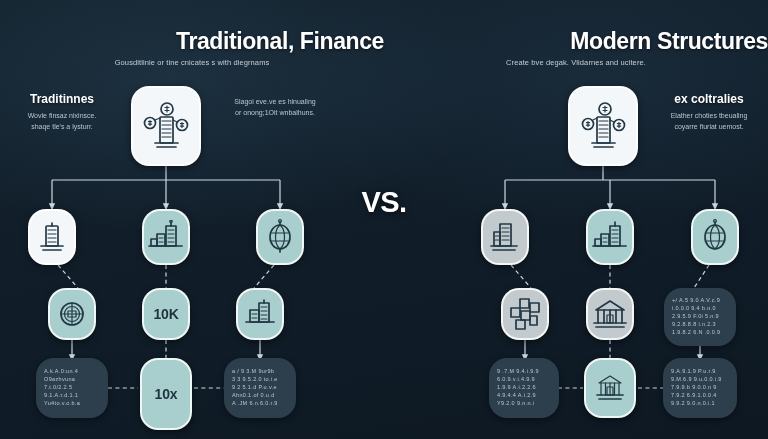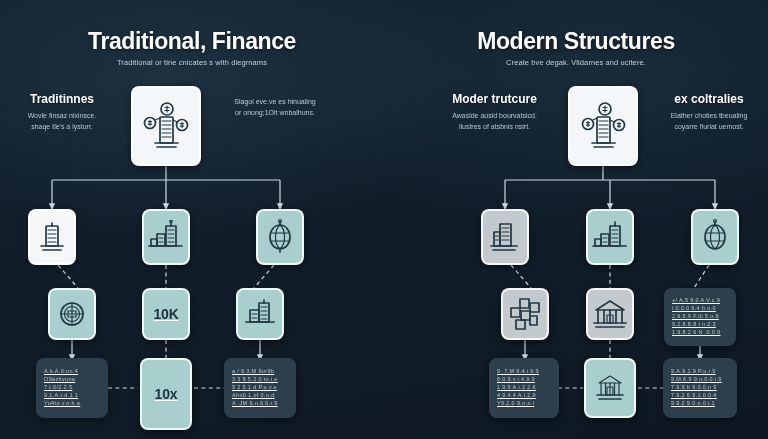--- a/index.html
+++ b/index.html
@@ -26,21 +26,21 @@
   }
 
   
   .abs { position: absolute; }
 
   
   .hero-title {
     font-size: 23px;
     font-weight: bold;
     letter-spacing: -0.4px;
-    text-align: center;
+    text-align: right;
     color: #ffffff;
     text-shadow: 0 1px 3px rgba(0,0,0,0.55);
     white-space: nowrap;
   }
   .hero-sub {
     font-size: 7.5px;
     font-weight: normal;
     text-align: center;
     color: #c2ced8;
     letter-spacing: 0.1px;
@@ -68,27 +68,26 @@
     font-size: 29px;
     font-weight: bold;
     color: #ffffff;
     letter-spacing: -0.5px;
     text-shadow: 0 2px 6px rgba(0,0,0,0.6);
   }
 
   
   .card {
     box-sizing: border-box;
-    border-radius: 8px;
+    border-radius: 18px;
     display: flex;
     align-items: center;
     justify-content: center;
     border: 2px solid rgba(255,255,255,0.82);
     box-shadow: 0 2px 7px rgba(0,0,0,0.45);
-    text-decoration: underline;
   }
   .card.white { background: #f4f7f9; }
   .card.teal  { background: #a8cfcd; }
   .card.grey  { background: #c3cacd; }
   .card.dark  {
     background: #2d3f4d;
     border: none;
     box-shadow: 0 2px 6px rgba(0,0,0,0.4);
     align-items: center;
     justify-content: center;
@@ -191,21 +190,21 @@
 
     <path class="ln-solid" d="M525,340 L525,358" marker-end="url(#arw)"></path>
     <path class="ln-dash" d="M610,340 L610,358"></path>
     <path class="ln-solid" d="M700,340 L700,358" marker-end="url(#arw)"></path>
 
     <path class="ln-dash" d="M558,388 L583,388"></path>
     <path class="ln-dash" d="M638,388 L663,388"></path>
   </svg>
 
   <div class="abs hero-title" style="left:0;top:28px;width:384px;">Traditional, Finance</div>
-  <div class="abs hero-sub" style="left:0;top:58px;width:384px;">Traditional or tine cnicates s with diegrnams</div>
+  <div class="abs hero-sub" style="left:0;top:58px;width:384px;">Gousditlinie or tine cnicates s with diegrnams</div>
 
   <div class="abs" style="left:6px;top:92px;width:112px;">
     <div class="node-title">Traditinnes</div>
     <div class="node-desc" style="margin-top:5px;">Wovle finsaz nixinsce.</div>
     <div class="node-desc">shaqe tle's a lysturr.</div>
   </div>
 
   <div class="abs card white" style="left:131px;top:86px;width:70px;height:80px;">
     <svg width="50" height="52" viewBox="0 0 50 52">
       <rect class="icon-stroke" x="19" y="17" width="13" height="26" rx="1"></rect>
@@ -297,29 +296,25 @@
   <div class="abs card dark" style="left:224px;top:358px;width:72px;height:60px;">
     <div class="textblock">
       <div class="line">a / 9 3.M  9ur9b</div>
       <div class="line">3 3 9.5.2.0 to.i.e</div>
       <div class="line">9 2 5.1.d  P.u.v.e</div>
       <div class="line">Ahn0.1.of 0.u.d</div>
       <div class="line">A .JM  6.n.6.0.r.9</div>
     </div>
   </div>
 
+  <div class="abs vs-label" style="left:0;top:186px;width:768px;text-align:center;">VS.</div>
 
   <div class="abs hero-sub" style="left:384px;top:58px;width:384px;">Create bve degak. Vlidarnes and ucitere.</div>
   <div class="abs hero-title" style="left:384px;top:28px;width:384px;">Modern Structures</div>
 
-  <div class="abs" style="left:432px;top:92px;width:125px;">
-    <div class="node-title">Moder trutcure</div>
-    <div class="node-desc" style="margin-top:5px;">Awaslde ausid bourvatsicd.</div>
-    <div class="node-desc">llustres of atsbnis nsirt.</div>
-  </div>
 
   <div class="abs card white" style="left:568px;top:86px;width:70px;height:80px;">
     <svg width="50" height="52" viewBox="0 0 50 52">
       <rect class="icon-stroke" x="19" y="17" width="13" height="26" rx="1"></rect>
       <path class="icon-stroke" d="M14,43 L37,43 M16,47 L35,47"></path>
       <path class="icon-stroke-thin" d="M21,21 h9 M21,25 h9 M21,29 h9 M21,33 h9 M21,37 h9"></path>
       <circle class="icon-stroke" cx="27" cy="9" r="6"></circle>
       <path class="icon-stroke-thin" d="M27,6 v6 M25,7.5 h4 M25,10.5 h4"></path>
       <circle class="icon-stroke" cx="10" cy="24" r="5.5"></circle>
       <path class="icon-stroke-thin" d="M10,21.5 v5 M8.4,22.6 h3.2 M8.4,25.2 h3.2"></path>

